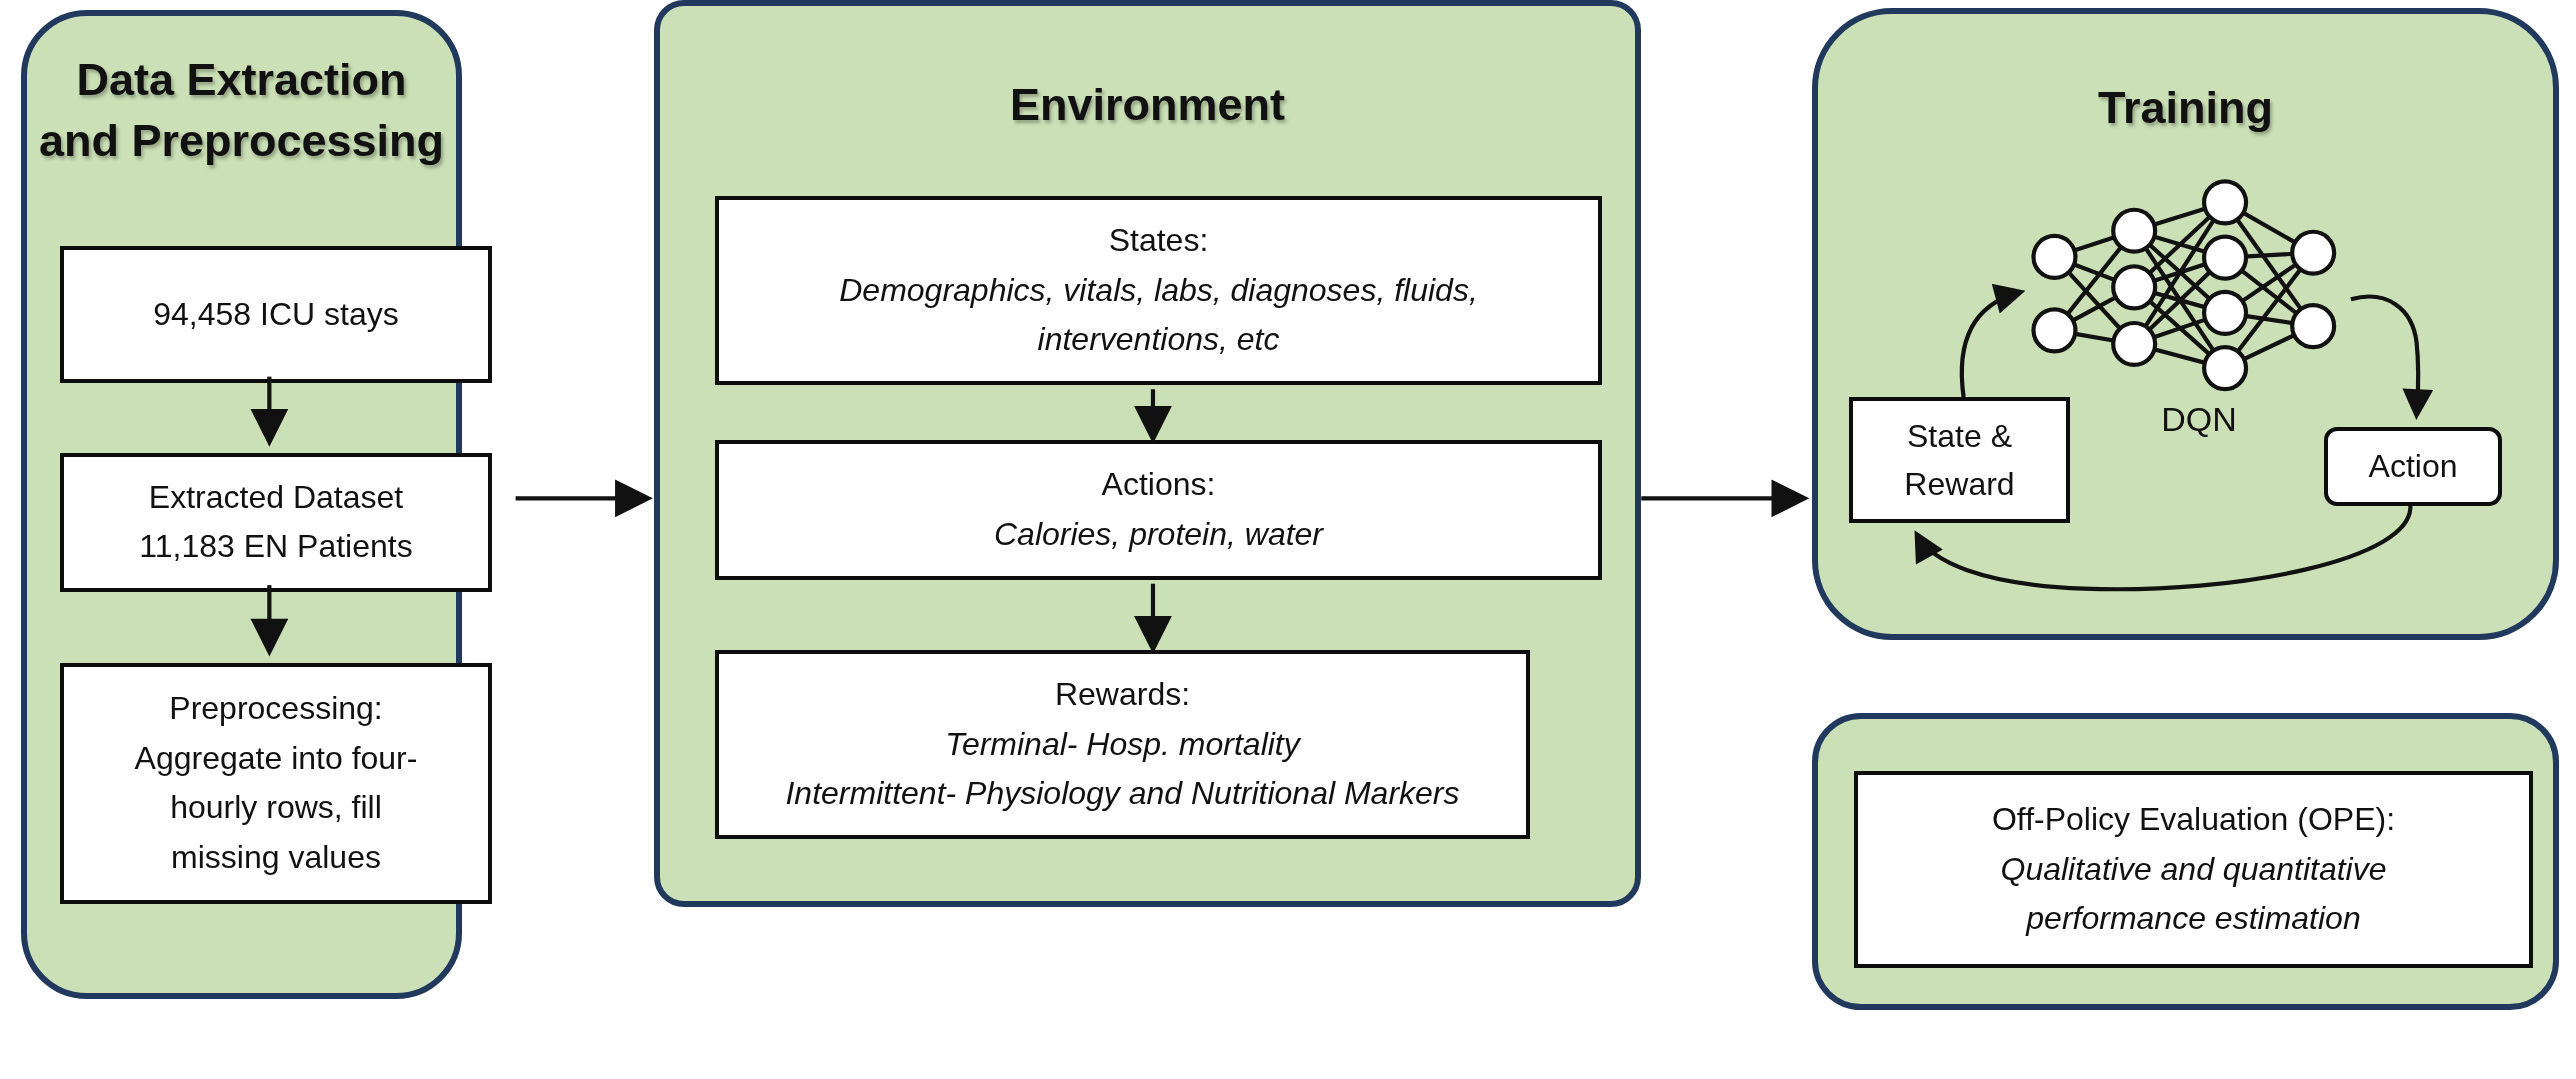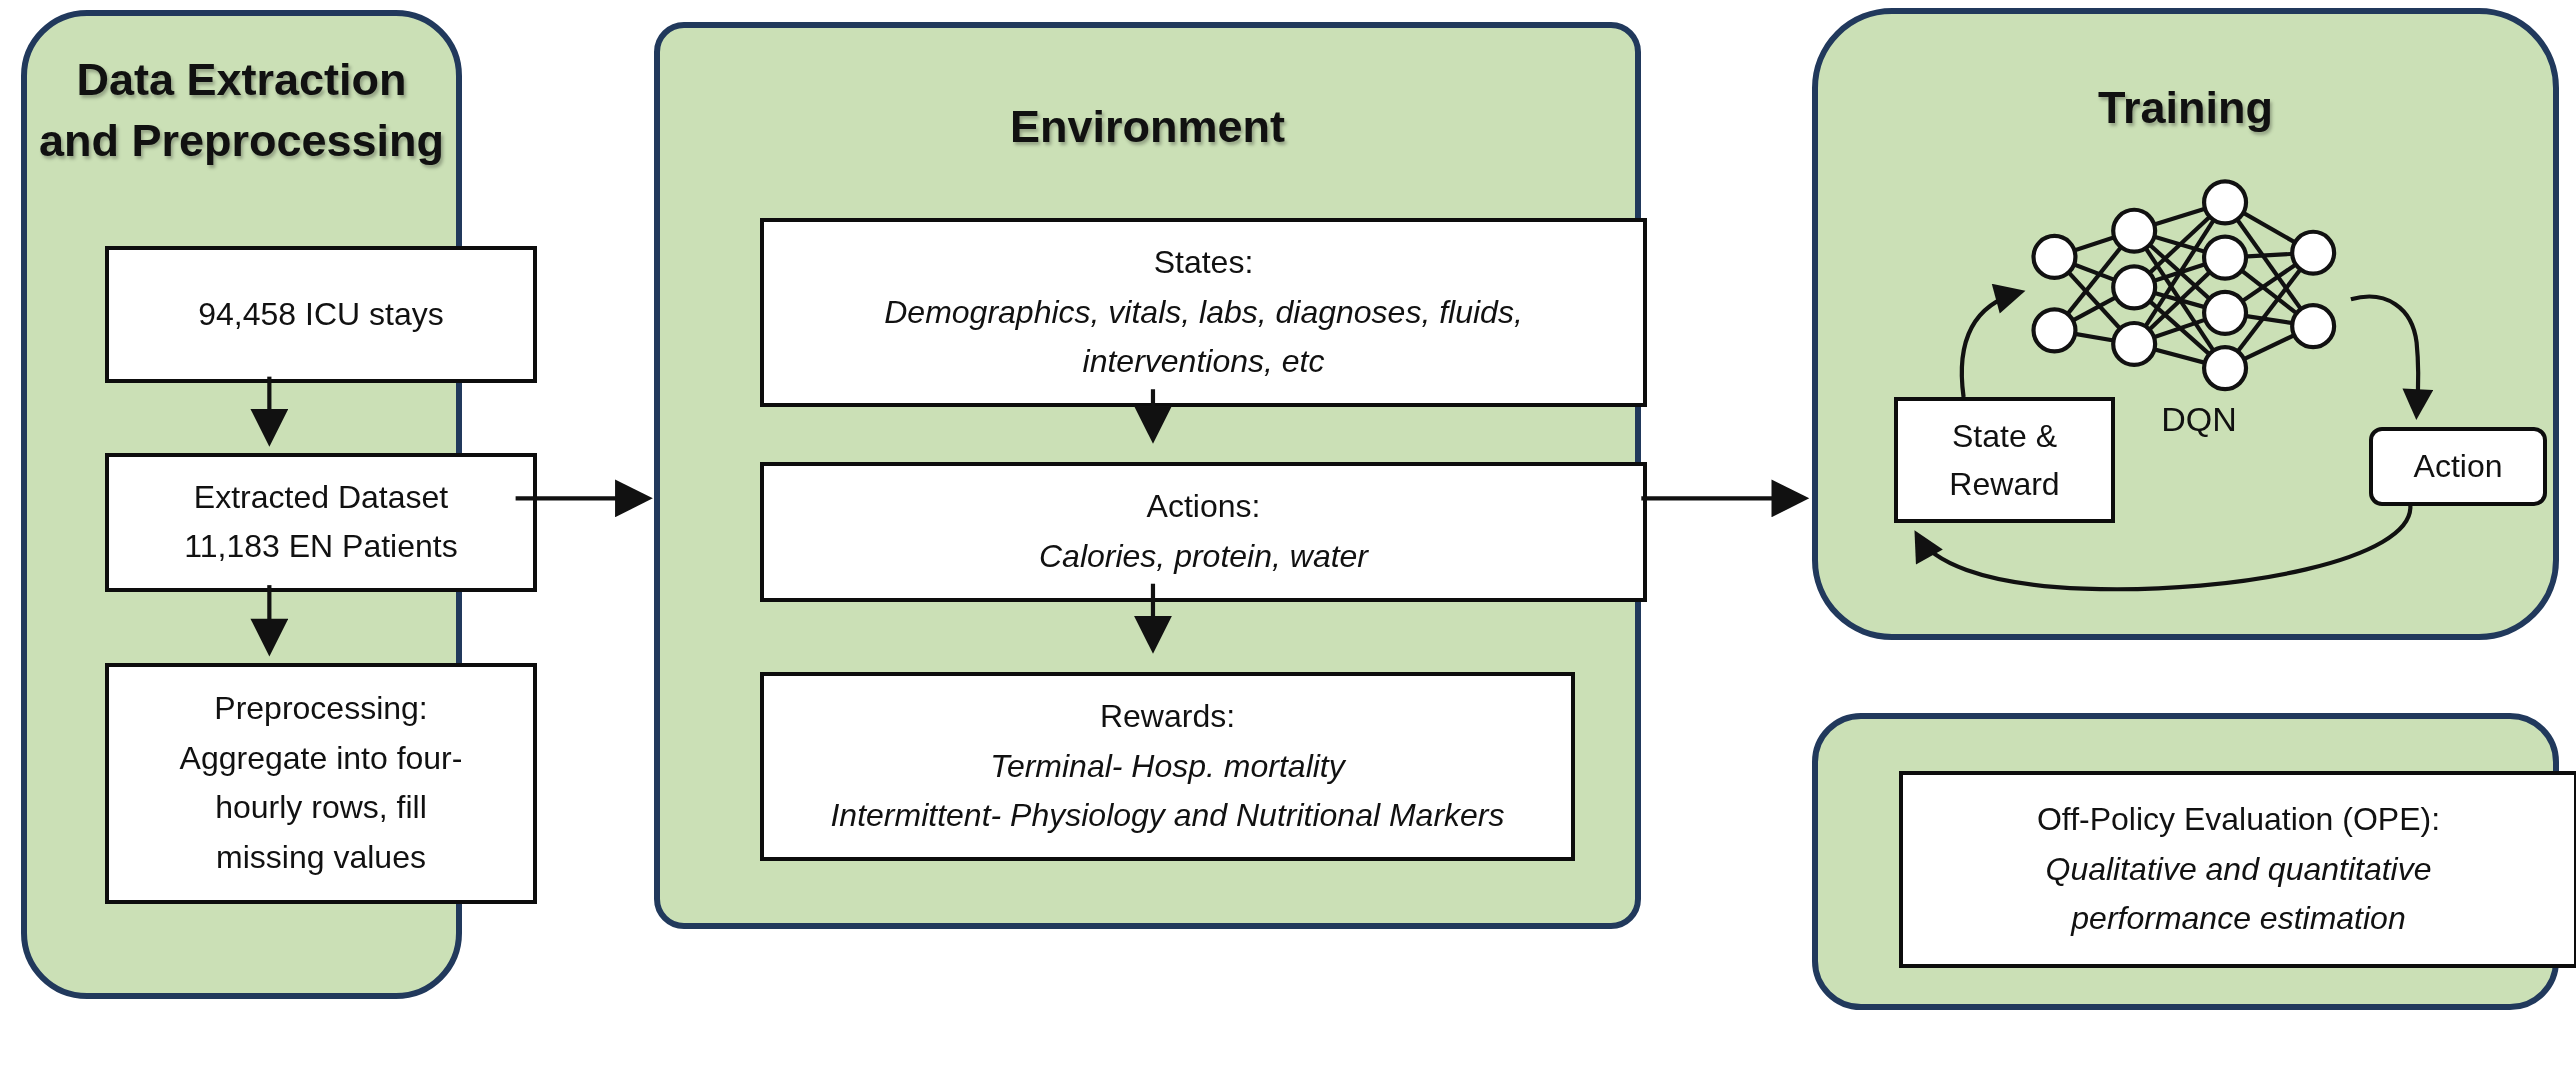--- a/index.html
+++ b/index.html
@@ -4,33 +4,33 @@
 <style>
   :root{
     --green:#cbe0b6; --navy:#21395c; --boxborder:#0d0d0d; --line:#111111; --text:#111111;
   }
   html,body{margin:0;padding:0;background:#ffffff;}
   body{font-family:"Liberation Sans", sans-serif;color:var(--text);}
   .canvas{position:relative;width:2576px;height:1080px;background:#ffffff;overflow:hidden;}
 
   .panel{position:absolute;background:var(--green);border:6.3px solid var(--navy);box-sizing:border-box;}
   .panel-extraction{left:21px;top:9.8px;width:441px;height:989px;border-radius:66px;padding-left:15px;}
-  .panel-environment{left:654px;top:22px;width:987px;height:907px;border-radius:30px;padding-left:28px;}
+  .panel-environment{left:654px;top:0;width:987px;height:907px;border-radius:30px;padding-left:28px;}
   .panel-training{left:1812px;top:8.4px;width:747px;height:632px;border-radius:80px;}
   .panel-ope{left:1812px;top:713px;width:747px;height:297px;border-radius:49px;}
 
   .ptitle{position:absolute;left:0;right:0;text-align:center;font-size:45px;font-weight:600;
           line-height:1.35;text-shadow:2.1px 2.8px 3.5px rgba(0,0,0,0.28);}
   .panel-extraction .ptitle{top:34px;}
   .panel-environment .ptitle{top:69px;}
   .panel-training .ptitle{top:64px;}
 
   .wbox{position:absolute;background:#ffffff;border:4.9px solid var(--boxborder);box-sizing:border-box;
         display:flex;flex-direction:column;justify-content:center;text-align:center;
-        font-size:32px;line-height:1.55;margin-left:45px;}
+        font-size:32px;line-height:1.55;}
   .it{font-style:italic;text-align:center;}
 
   
   .box-mimic{left:33px;top:230px;width:432px;height:137px;}
   .box-extracted{left:33px;top:437px;width:432px;height:139px;}
   .box-preprocessing{left:33px;top:647px;width:432px;height:241px;}
 
   
   .box-states{left:55px;top:190px;width:887px;height:189px;}
   .box-actions{left:55px;top:434px;width:887px;height:140px;}

